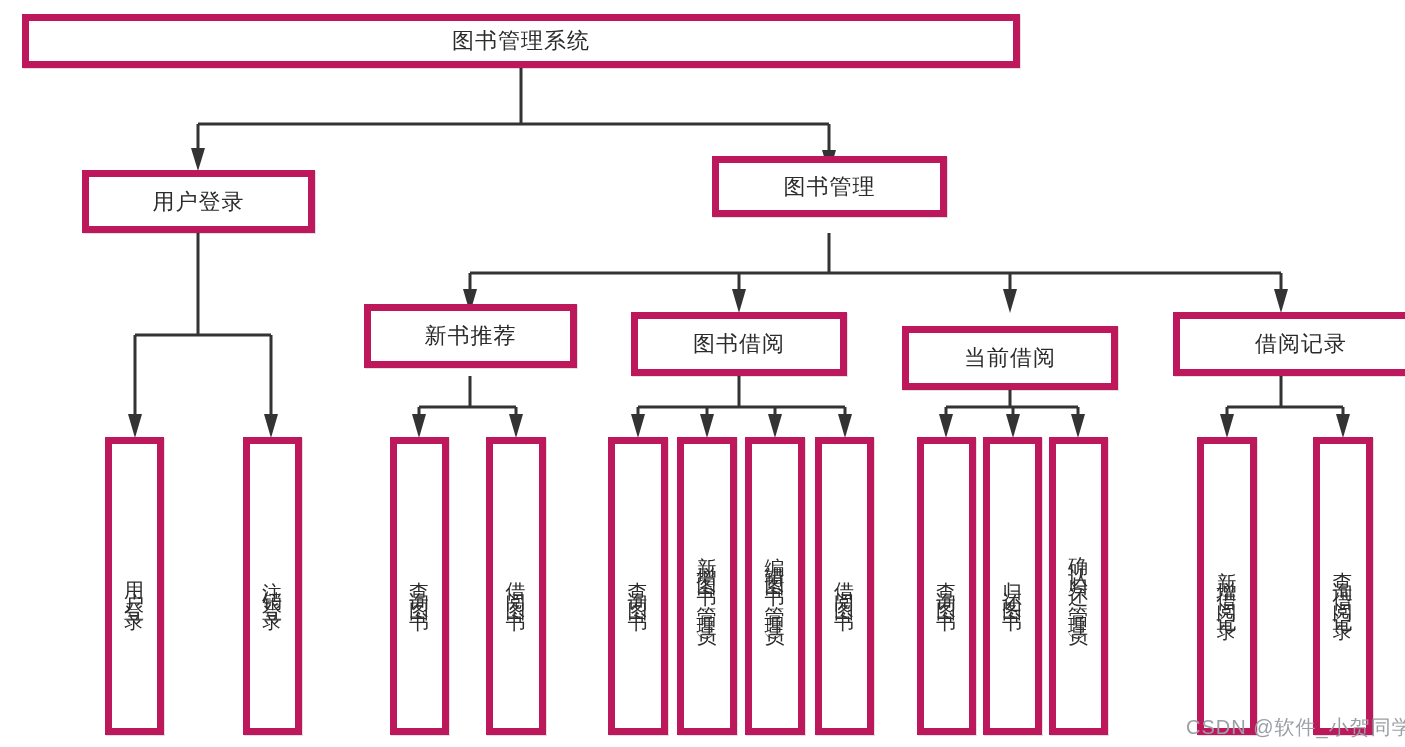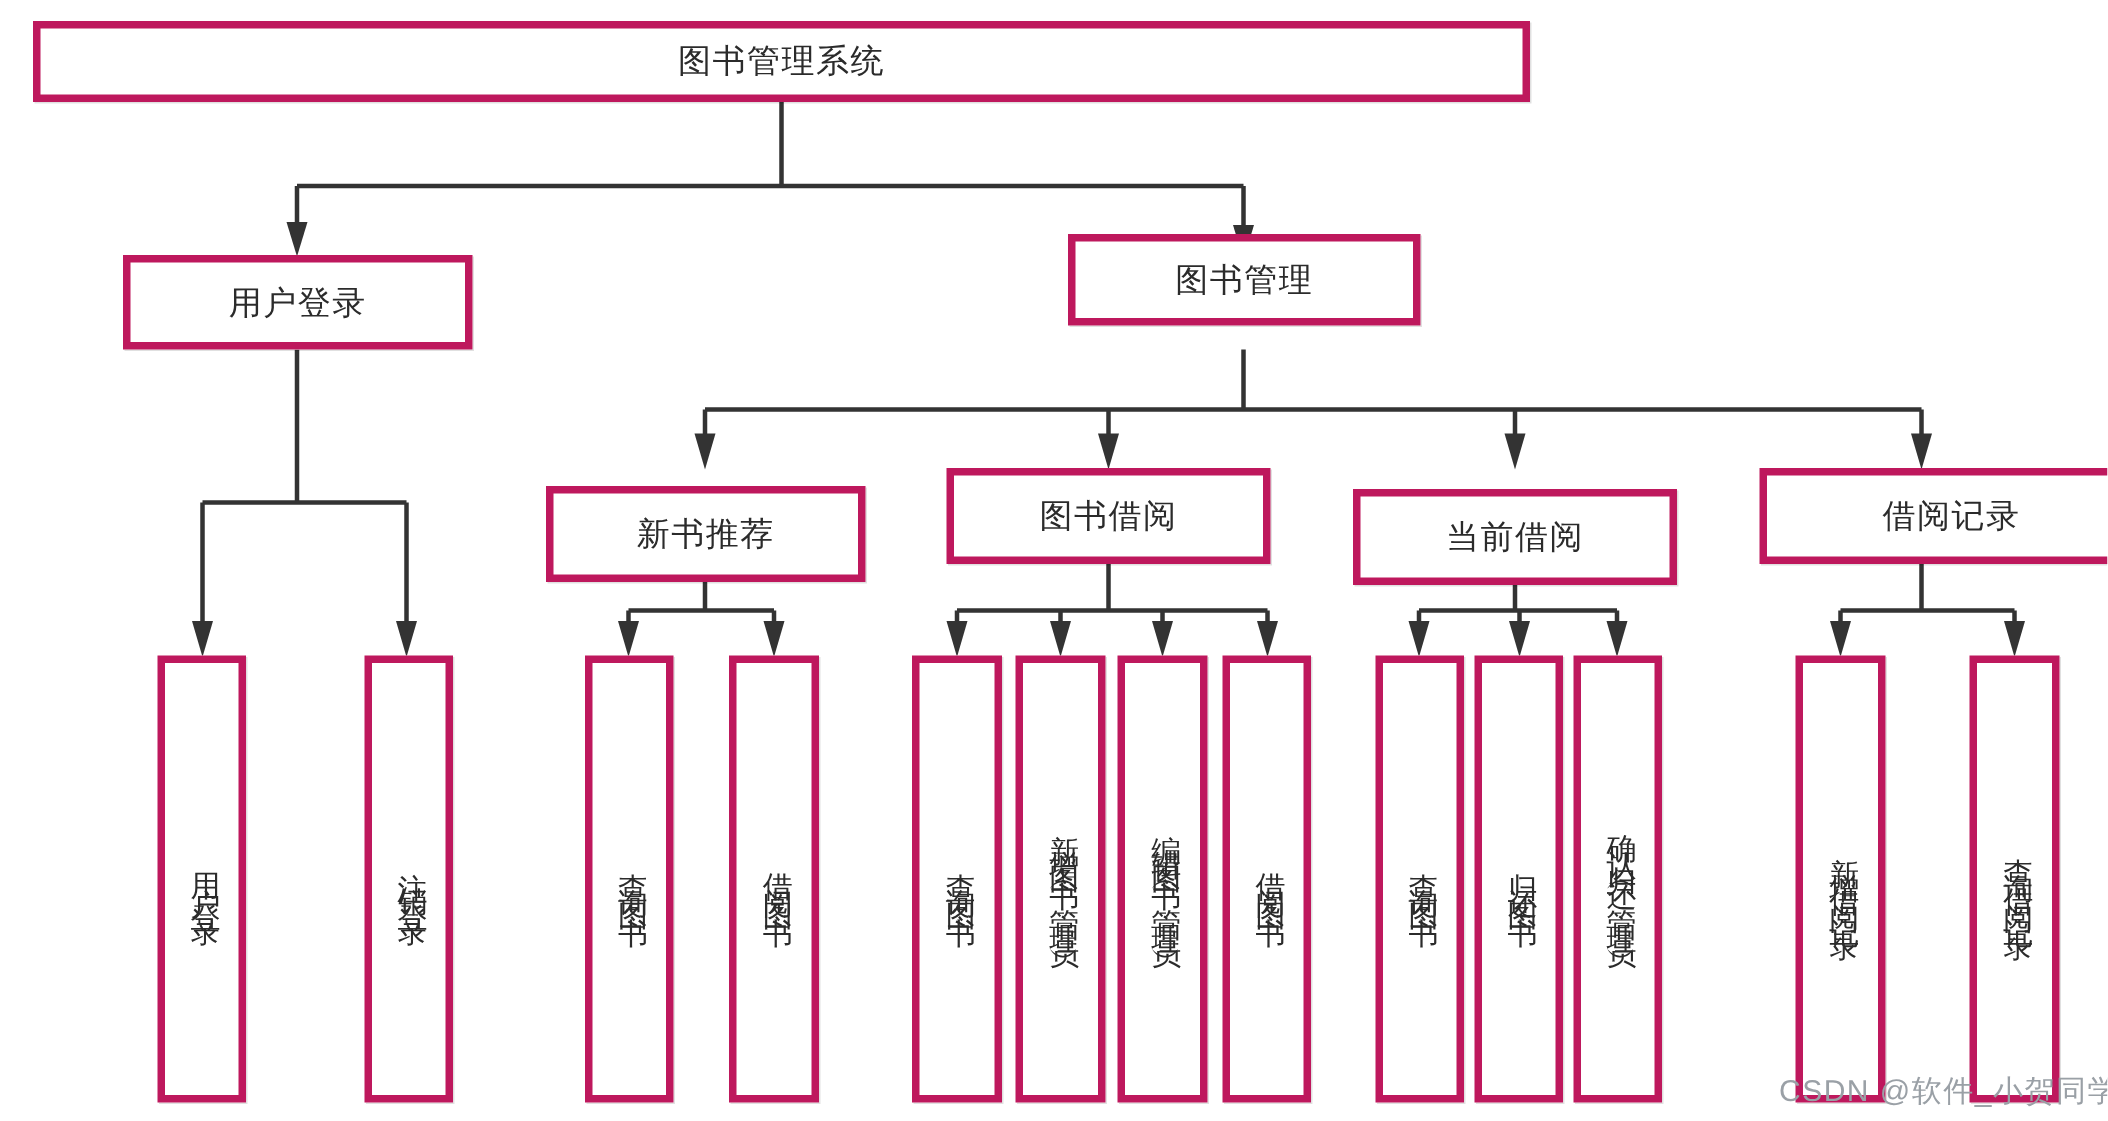--- a/index.html
+++ b/index.html
@@ -23,29 +23,28 @@
     fill: none;
   }
   svg.connectors polygon {
     fill: #333333;
     stroke: none;
   }
   .node {
     position: absolute;
     box-sizing: border-box;
     background: #ffffff;
-    border: 5px solid #be185d;
+    border: 7px solid #be185d;
     display: flex;
     align-items: center;
     justify-content: center;
     color: #2b2b2b;
     font-size: 22px;
     letter-spacing: 1px;
     box-shadow: 1px 1px 0 rgba(0,0,0,0.12);
-    font-family: Liberation Mono, monospace;
   }
   .node.leaf span {
     writing-mode: vertical-rl;
     text-orientation: mixed;
     font-size: 20px;
     letter-spacing: 10px;
     line-height: 1.1;
     white-space: nowrap;
   }
   .watermark {
@@ -111,21 +110,21 @@
     <span>图书管理系统</span>
   </div>
 
   <div class="node" style="left:82px; top:170px; width:233px; height:63px;">
     <span>用户登录</span>
   </div>
   <div class="node" style="left:712px; top:156px; width:235px; height:61px;">
     <span>图书管理</span>
   </div>
 
-  <div class="node" style="left:364px; top:324px; width:213px; height:64px;">
+  <div class="node" style="left:364px; top:304px; width:213px; height:64px;">
     <span>新书推荐</span>
   </div>
   <div class="node" style="left:631px; top:312px; width:216px; height:64px;text-align:right;">
     <span>图书借阅</span>
   </div>
   <div class="node" style="left:902px; top:326px; width:216px; height:64px;">
     <span>当前借阅</span>
   </div>
   <div class="node" style="left:1173px; top:312px; width:256px; height:64px;">
     <span>借阅记录</span>

